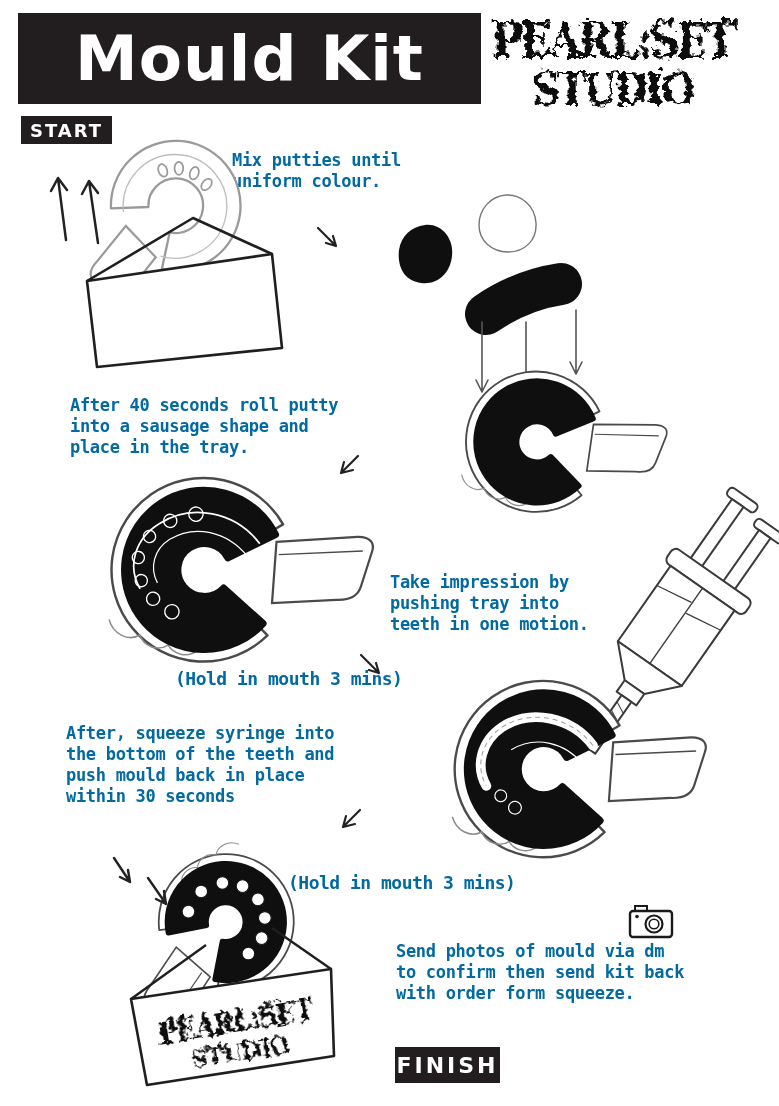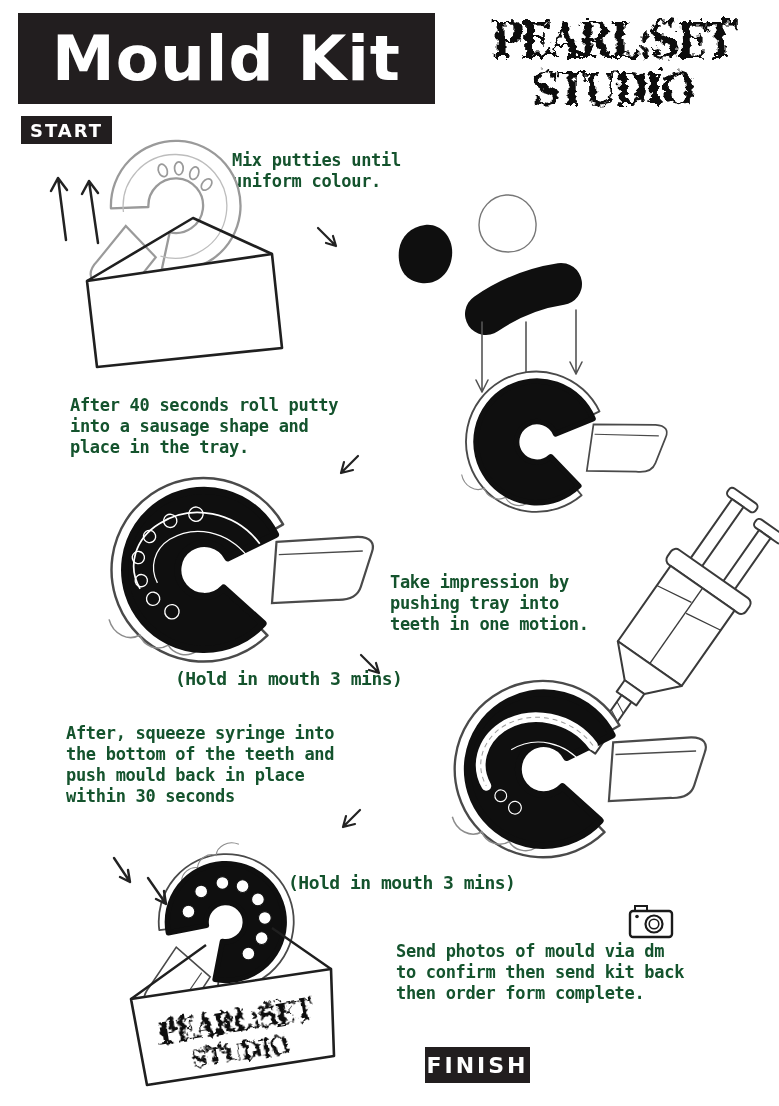--- a/index.html
+++ b/index.html
@@ -1,27 +1,27 @@
 <!DOCTYPE html>
 <html><head>
 <meta charset="utf-8">
 <style>
   html,body{margin:0;padding:0;background:#e8e8e8;}
   .page{position:relative;width:779px;height:1106px;background:#ffffff;overflow:hidden;
         font-family:"DejaVu Sans","Liberation Sans",sans-serif;}
-  .banner{position:absolute;left:18px;top:13px;width:417px;height:91px;background:#221e1f;
+  .banner{position:absolute;left:18px;top:13px;width:463px;height:91px;background:#221e1f;
           display:flex;align-items:center;justify-content:center;}
   .banner-text{color:#fff;font-weight:bold;font-size:63px;letter-spacing:1px;
                font-family:"DejaVu Sans",sans-serif;}
   .badge{position:absolute;background:#221e1f;color:#fff;display:flex;align-items:center;
          justify-content:center;font-weight:bold;font-family:"DejaVu Sans",sans-serif;}
   .badge.start{left:21px;top:116px;width:91px;height:28px;font-size:18px;letter-spacing:2px;justify-content:center;}
-  .badge.finish{left:425px;top:1047px;width:105px;height:36px;font-size:22px;letter-spacing:3px;}
+  .badge.finish{left:395px;top:1047px;width:105px;height:36px;font-size:22px;letter-spacing:3px;}
   .txt{position:absolute;font-family:"DejaVu Sans Mono","Liberation Mono",monospace;
-       font-weight:bold;font-size:17px;line-height:21px;color:#14532d;white-space:pre-line;
+       font-weight:bold;font-size:17px;line-height:21px;color:#0369a1;white-space:pre-line;
        letter-spacing:-0.3px;}
   .note{font-size:18px;line-height:17px;letter-spacing:-0.5px;}
   .abs{position:absolute;}
   svg{overflow:visible;}
   .logoTxt{font-family:"DejaVu Serif","Liberation Serif",serif;font-weight:bold;fill:#0c0c0c;}
 </style>
 </head>
 <body>
 
 <div class="page">
@@ -66,21 +66,21 @@
 pushing tray into
 teeth in one motion.</div>
   <div class="txt note" style="left:175px;top:670px">(Hold in mouth 3 mins)</div>
   <div class="txt" style="left:66px;top:723px">After, squeeze syringe into
 the bottom of the teeth and
 push mould back in place
 within 30 seconds</div>
   <div class="txt note" style="left:288px;top:874px">(Hold in mouth 3 mins)</div>
   <div class="txt" style="left:396px;top:941px">Send photos of mould via dm
 to confirm then send kit back
-then order form complete.</div>
+with order form squeeze.</div>
 
   <svg class="abs" style="left:25px;top:128px" width="280" height="258" viewBox="0 0 280 258">
     <g transform="translate(32,10) scale(0.72) rotate(140,150,100)">
       <path d="M202,58 L280,42 C293,40 298,46 296,55 L290,90 C288,102 278,105 268,106 L206,118 Z" fill="#ffffff" stroke="#9a9a9a" stroke-width="3"></path>
       <path d="M206,40 A90,90 0 1 0 206,150 L165,118 A38,38 0 1 1 165,72 Z" fill="#ffffff" stroke="#9a9a9a" stroke-width="3.2" stroke-linejoin="round"></path>
       <path d="M196,55 A72,72 0 1 0 196,135" fill="none" stroke="#bdbdbd" stroke-width="1.8"></path>
       <ellipse cx="117" cy="144" rx="6" ry="9" fill="#fff" stroke="#9a9a9a" stroke-width="2.4" transform="rotate(20,117,144)"></ellipse>
       <ellipse cx="98" cy="132" rx="6" ry="9" fill="#fff" stroke="#9a9a9a" stroke-width="2.4" transform="rotate(40,98,132)"></ellipse>
       <ellipse cx="86" cy="113" rx="6" ry="9" fill="#fff" stroke="#9a9a9a" stroke-width="2.4" transform="rotate(60,86,113)"></ellipse>
       <ellipse cx="83" cy="90" rx="6" ry="9" fill="#fff" stroke="#9a9a9a" stroke-width="2.4" transform="rotate(80,83,90)"></ellipse>

